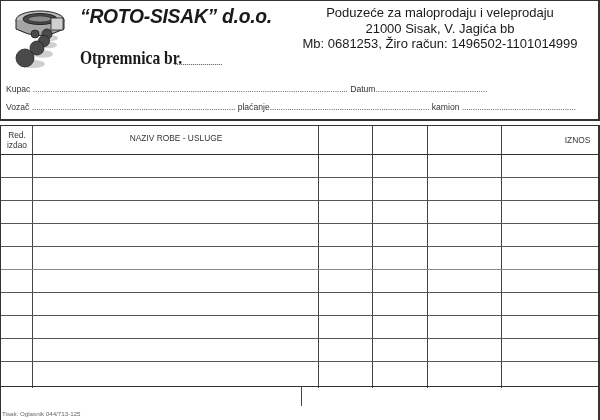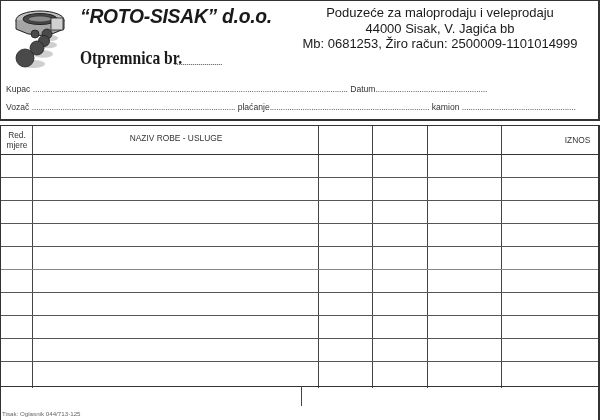--- a/index.html
+++ b/index.html
@@ -51,22 +51,22 @@
   <circle cx="18" cy="54" r="9" fill="#4a4a4a" stroke="#222" stroke-width="0.8"></circle>
   <circle cx="28" cy="30" r="4" fill="#4a4a4a" stroke="#222" stroke-width="0.8"></circle>
 </svg>
 
 <div id="company-name" class="abs">“ROTO-SISAK” d.o.o.</div>
 <div id="doc-title" class="abs">Otpremnica br.</div>
 <div id="doc-number-dots" class="abs">........................</div>
 
 <div id="company-info" class="abs">
   <div>Poduzeće za maloprodaju i veleprodaju</div>
-  <div>44000 Sisak, V. Jagića bb</div>
-  <div>Mb: 0681253, Žiro račun: 2500009-1101014999</div>
+  <div>21000 Sisak, V. Jagića bb</div>
+  <div>Mb: 0681253, Žiro račun: 1496502-1101014999</div>
 </div>
 
 <div id="row-kupac" class="abs field-row">
   <span>Kupac</span>
   <span class="dots">................................................................................................................................................</span>
   <span>Datum</span><span class="dots">...................................................</span>
 </div>
 
 <div id="row-vozac" class="abs field-row">
   <span>Vozač</span>
@@ -74,21 +74,21 @@
   <span>plaćanje</span><span class="dots">.........................................................................</span>
   <span>kamion</span>
   <span class="dots">....................................................</span>
 </div>
 
 <div id="table">
 
   <div class="th" style="left:0;width:32px;">
     <div>
         <div>Red.</div>
-        <div>mjere</div>
+        <div>izdao</div>
       </div>
   </div>
   <div class="th" style="left:32px;width:286px;align-items:flex-start;padding-top:7px;box-sizing:border-box;">NAZIV  ROBE - USLUGE</div>
   <div class="th" style="left:528px;width:97px;">IZNOS</div>
 
   <div class="col-line" style="left:31px;height:262px;"></div>
   <div class="col-line" style="left:317px;height:262px;"></div>
   <div class="col-line" style="left:371px;height:262px;"></div>
   <div class="col-line" style="left:426px;height:262px;"></div>
   <div class="col-line" style="left:500px;height:262px;"></div>

